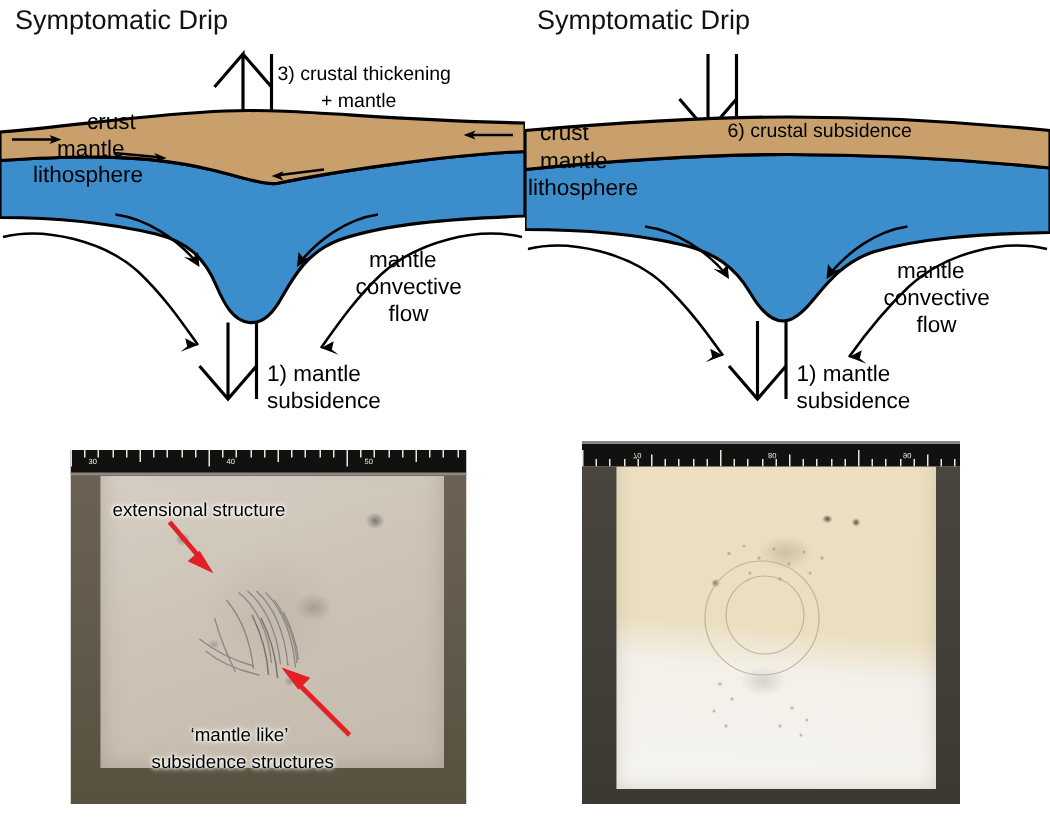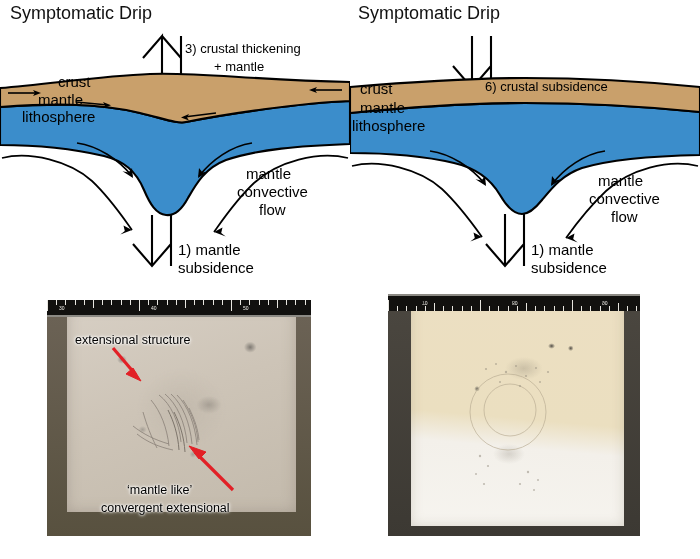--- a/index.html
+++ b/index.html
@@ -149,21 +149,21 @@
           <polygon points="94,81 79,74 86,68" stroke-width="1"></polygon>
         </g>
         <g fill="#e22026" stroke="#e22026" stroke-width="3.2">
           <line x1="186" y1="190" x2="148" y2="152"></line>
           <polygon points="142,146 159,152 152,159" stroke-width="1"></polygon>
         </g>
       </svg>
 
       <div class="ann" style="left:28px;top:33px;">extensional structure</div>
       <div class="ann" style="left:80px;top:183px;">‘mantle like’</div>
-      <div class="ann" style="left:54px;top:201px;">convergent extensional</div>
+      <div class="ann" style="left:54px;top:201px;">subsidence structures</div>
 
       <div class="ruler">
         <span class="num" style="left:12px;">30</span>
         <span class="num" style="left:104px;">40</span>
         <span class="num" style="left:196px;">50</span>
         <div class="edge"></div>
       <div class="tick" style="left: 0px; height: 11px;"></div>
           <div class="tick" style="left: 9.2px; height: 5px;"></div>
           <div class="tick" style="left: 18.4px; height: 5px;"></div>
           <div class="tick" style="left: 27.6px; height: 5px;"></div>

